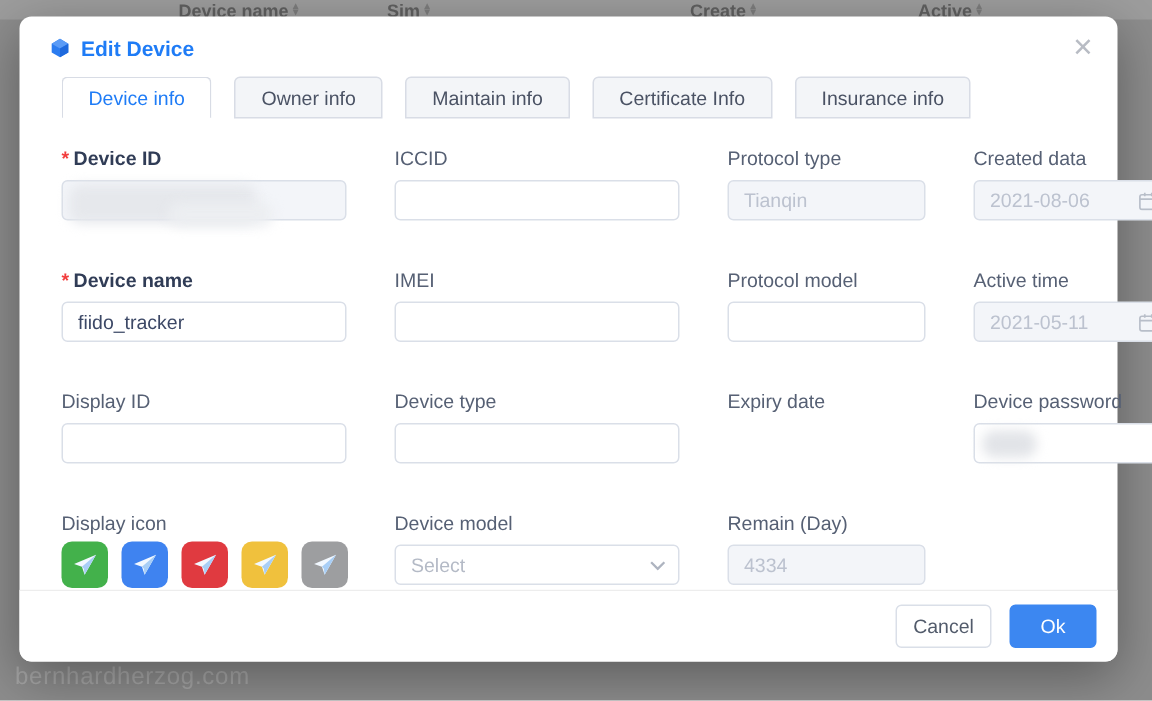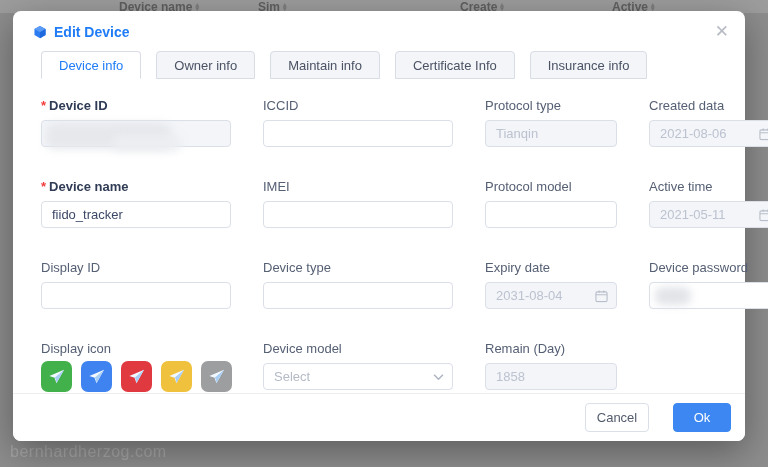--- a/index.html
+++ b/index.html
@@ -50,21 +50,21 @@
   .blob-pass { left:5px; top:4px; width:36px; height:18px; background:#e2e4e8; }
 
   
   .icon-row { display:flex; gap:9px; height:27px; align-items:center; }
   .plane-btn { width:31px; height:31px; border-radius:7px; display:flex; align-items:center; justify-content:center;
                cursor:pointer; flex:0 0 auto; }
   .plane-btn svg { width:19px; height:19px; }
 
   
   .modal-footer { position:absolute; left:0; bottom:0; width:100%; height:48px; border-top:1px solid #ededed;
-                  display:flex; align-items:center; justify-content:flex-end; gap:24px; padding-right:14px;
+                  display:flex; align-items:center; justify-content:flex-end; gap:12px; padding-right:14px;
                   border-bottom-left-radius:8px; border-bottom-right-radius:8px; background:#fff; }
   .btn { height:29px; border-radius:4px; font-size:13px; display:flex; align-items:center; justify-content:center; cursor:pointer; }
   .btn-cancel { width:64px; background:#fff; border:1px solid #dadfe8; color:#525b6b; }
   .btn-ok { width:58px; background:#3c87f1; border:1px solid #3c87f1; color:#fff; }
 </style>
 </head>
 <body>
 
 <div class="bg-header-strip"></div>
 <div class="bg-col" style="left:119px;">
@@ -182,31 +182,20 @@
     <div class="field">
       <div class="flabel">Display ID</div>
       <div class="fbox"></div>
     </div>
     <div class="field">
       <div class="flabel">Device type</div>
       <div class="fbox"></div>
     </div>
     <div class="field">
       <div class="flabel">Expiry date</div>
-      <div class="fbox disabled">
-        <span>2031-08-04</span>
-        <span class="right-icon">
-          <svg width="13" height="13" viewBox="0 0 14 14">
-              <rect x="1" y="2.5" width="12" height="10.5" rx="1.5" fill="none" stroke="#b8bec9" stroke-width="1.2"></rect>
-              <line x1="1" y1="5.7" x2="13" y2="5.7" stroke="#b8bec9" stroke-width="1.2"></line>
-              <line x1="4.5" y1="1" x2="4.5" y2="3.5" stroke="#b8bec9" stroke-width="1.2"></line>
-              <line x1="9.5" y1="1" x2="9.5" y2="3.5" stroke="#b8bec9" stroke-width="1.2"></line>
-            </svg>
-        </span>
-      </div>
     </div>
 
     <div class="field">
       <div class="flabel">Device password</div>
       <div class="fbox">
         <div class="blob blob-pass"></div>
       </div>
     </div>
     <div class="field">
       <div class="flabel">Display icon</div>
@@ -250,21 +239,21 @@
         <span class="right-icon">
           <svg width="11" height="7" viewBox="0 0 10 6">
               <path d="M1 1 L5 5 L9 1" stroke="#aeb4c0" stroke-width="1.4" fill="none"></path>
             </svg>
         </span>
       </div>
     </div>
     <div class="field">
       <div class="flabel">Remain (Day)</div>
       <div class="fbox disabled">
-          <span>1858</span>
+          <span>4334</span>
         </div>
     </div>
   </div>
 
   <div class="modal-footer">
     <div class="btn btn-cancel">Cancel</div>
     <div class="btn btn-ok">Ok</div>
   </div>
 </div>
 

